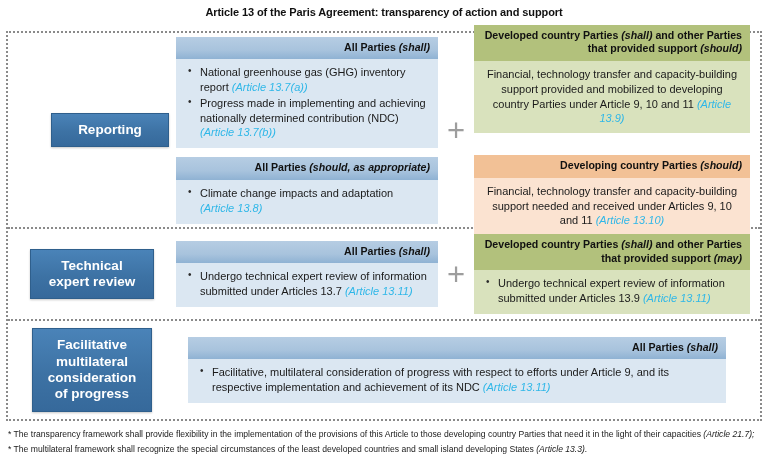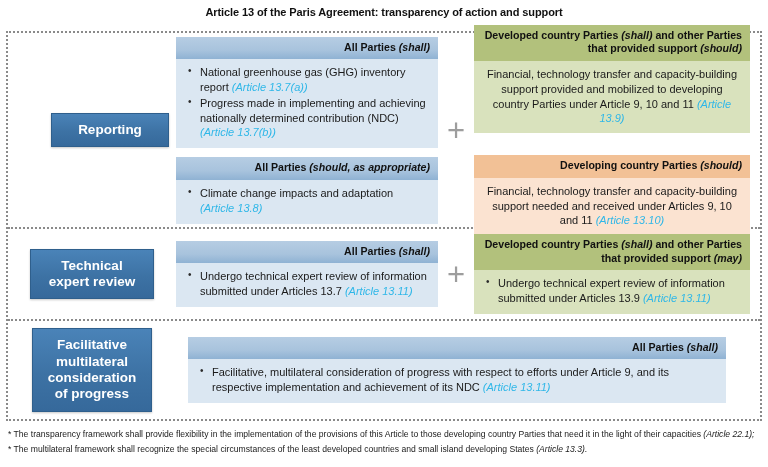--- a/index.html
+++ b/index.html
@@ -337,21 +337,21 @@
           </div>
         </div>
       </div>
     </div>
 
   </div>
 
   <div class="footnotes">
     <div class="footnote">
       <span class="fn-star">*</span>
-      <span>The transparency framework shall provide flexibility in the implementation of the provisions of this Article to those developing country Parties that need it in the light of their capacities </span><span class="it">(Article 22.1);</span>
+      <span>The transparency framework shall provide flexibility in the implementation of the provisions of this Article to those developing country Parties that need it in the light of their capacities </span><span class="it">(Article 21.7);</span>
     </div>
     <div class="footnote">
       <span class="fn-star">*</span>
       <span>The multilateral framework shall recognize the special circumstances of the least developed countries and small island developing States </span><span class="it">(Article 13.3).</span>
     </div>
   </div>
 
 </div>
 
 </body></html>

